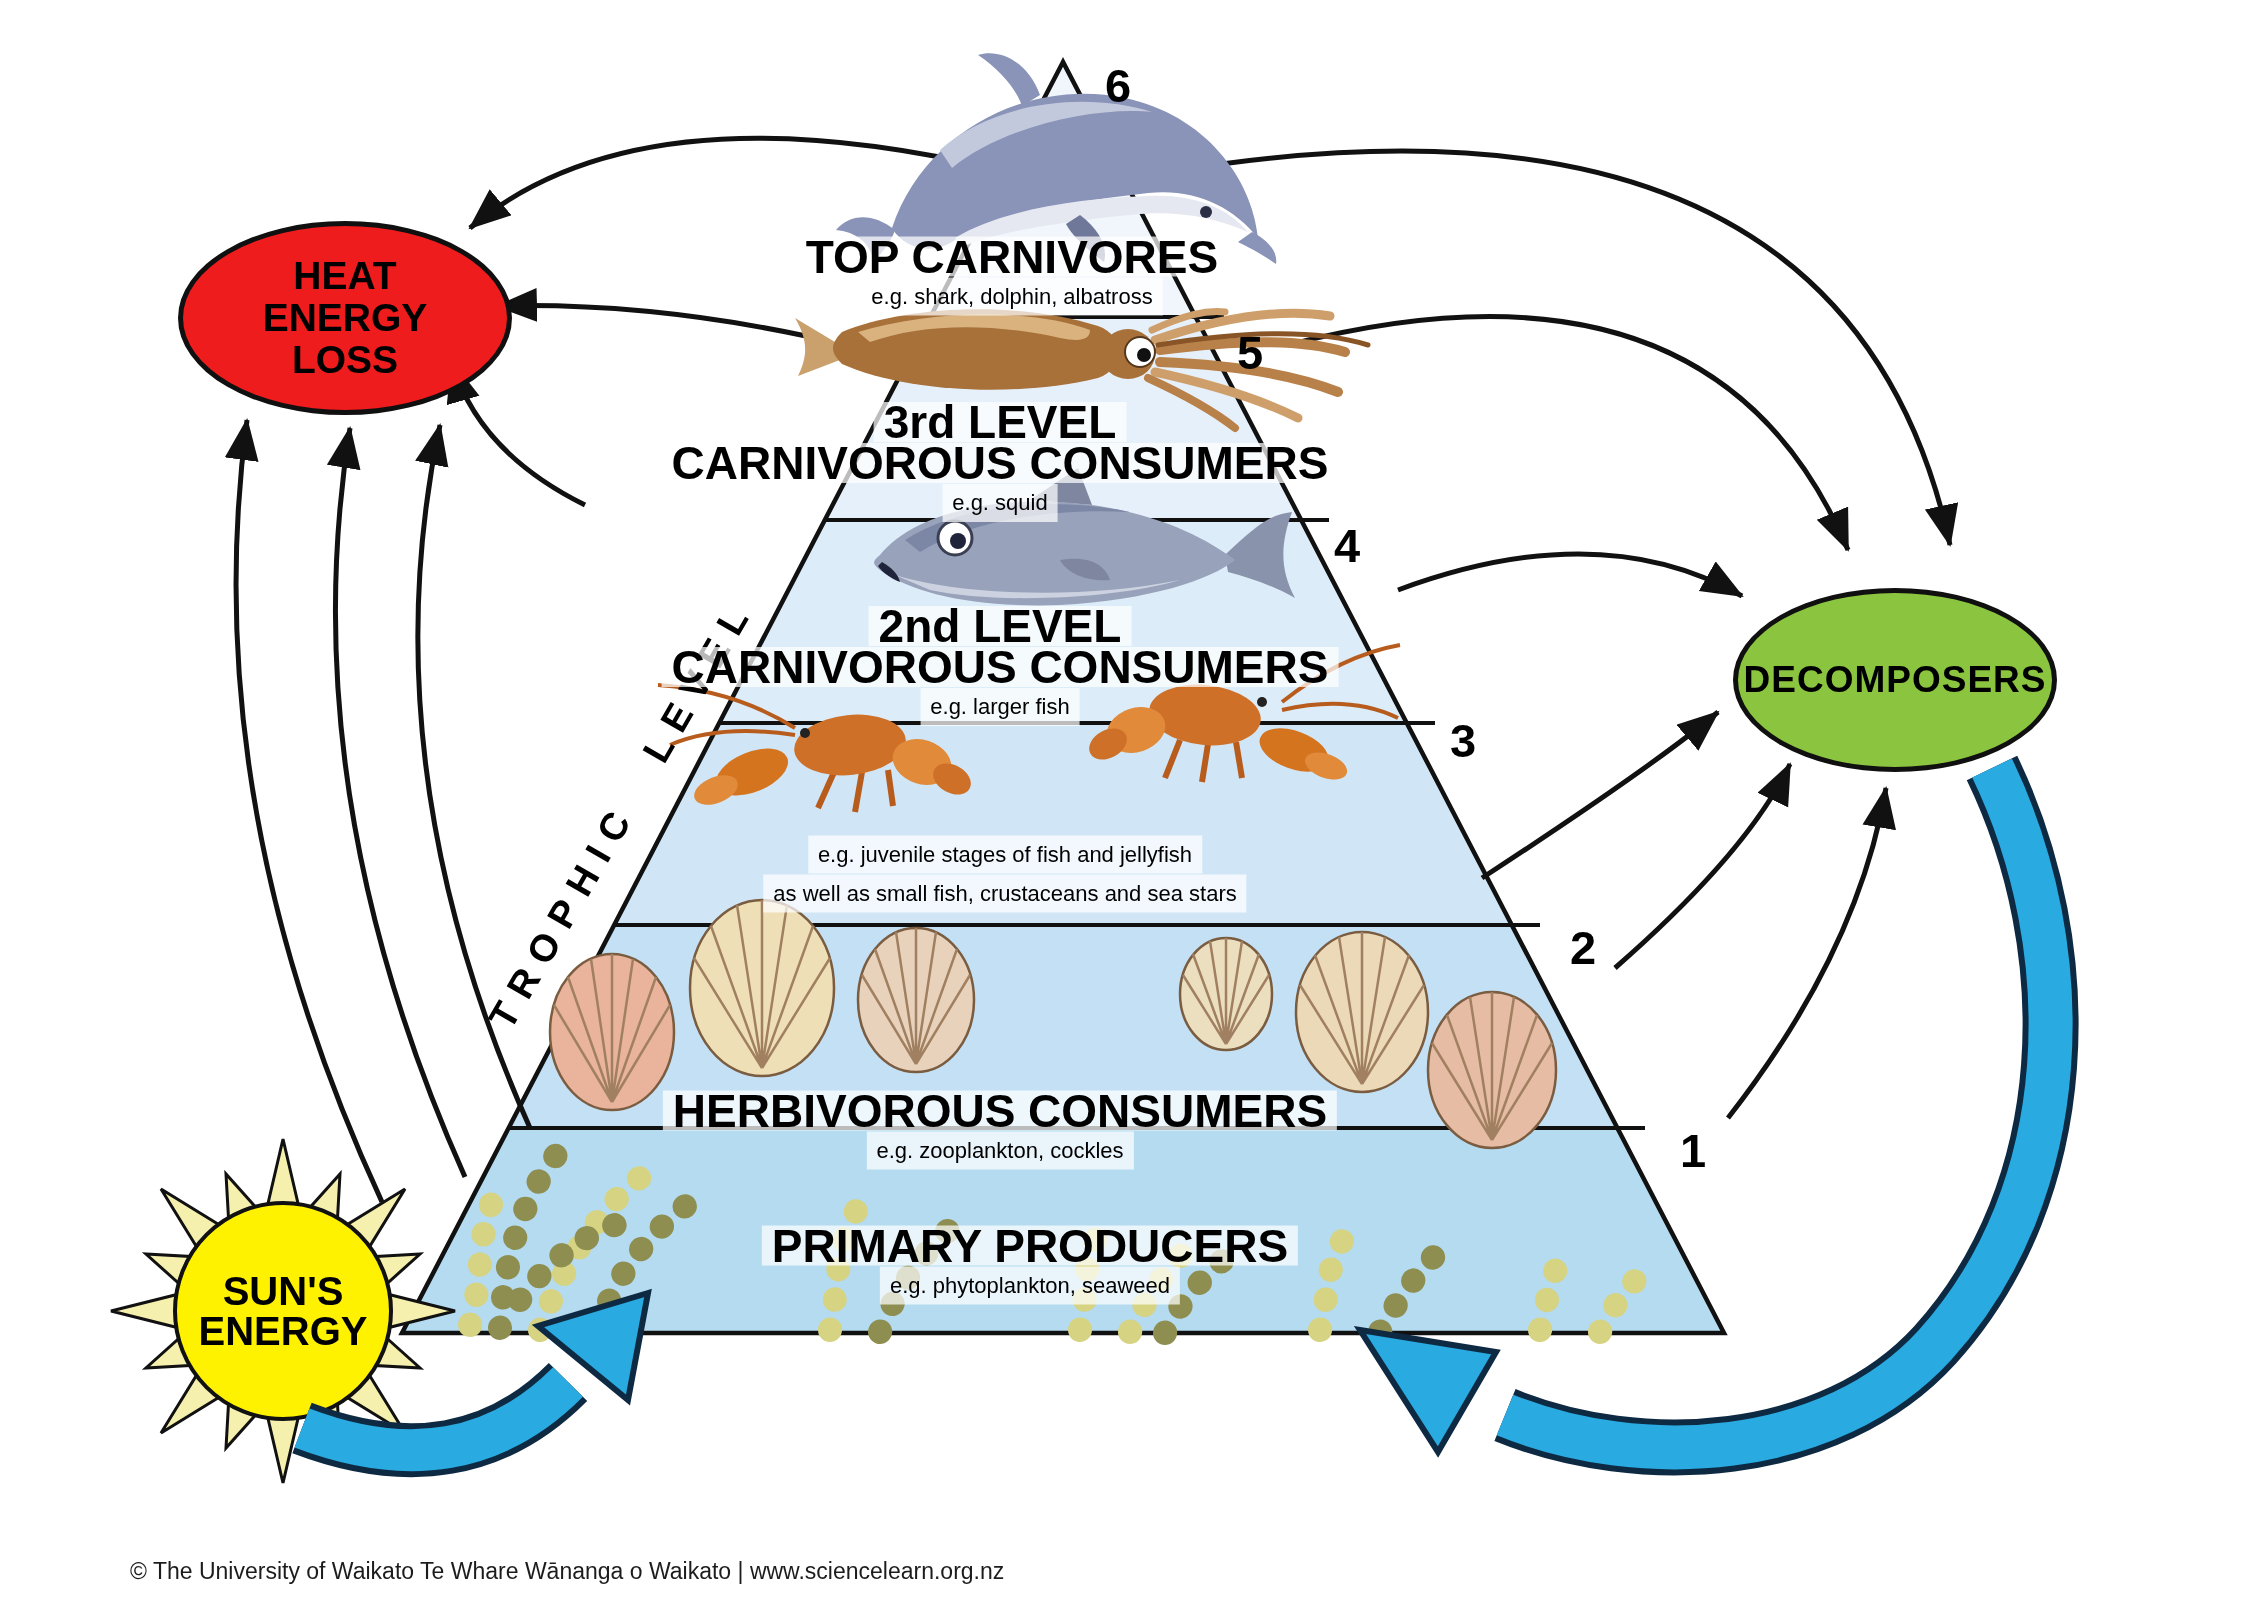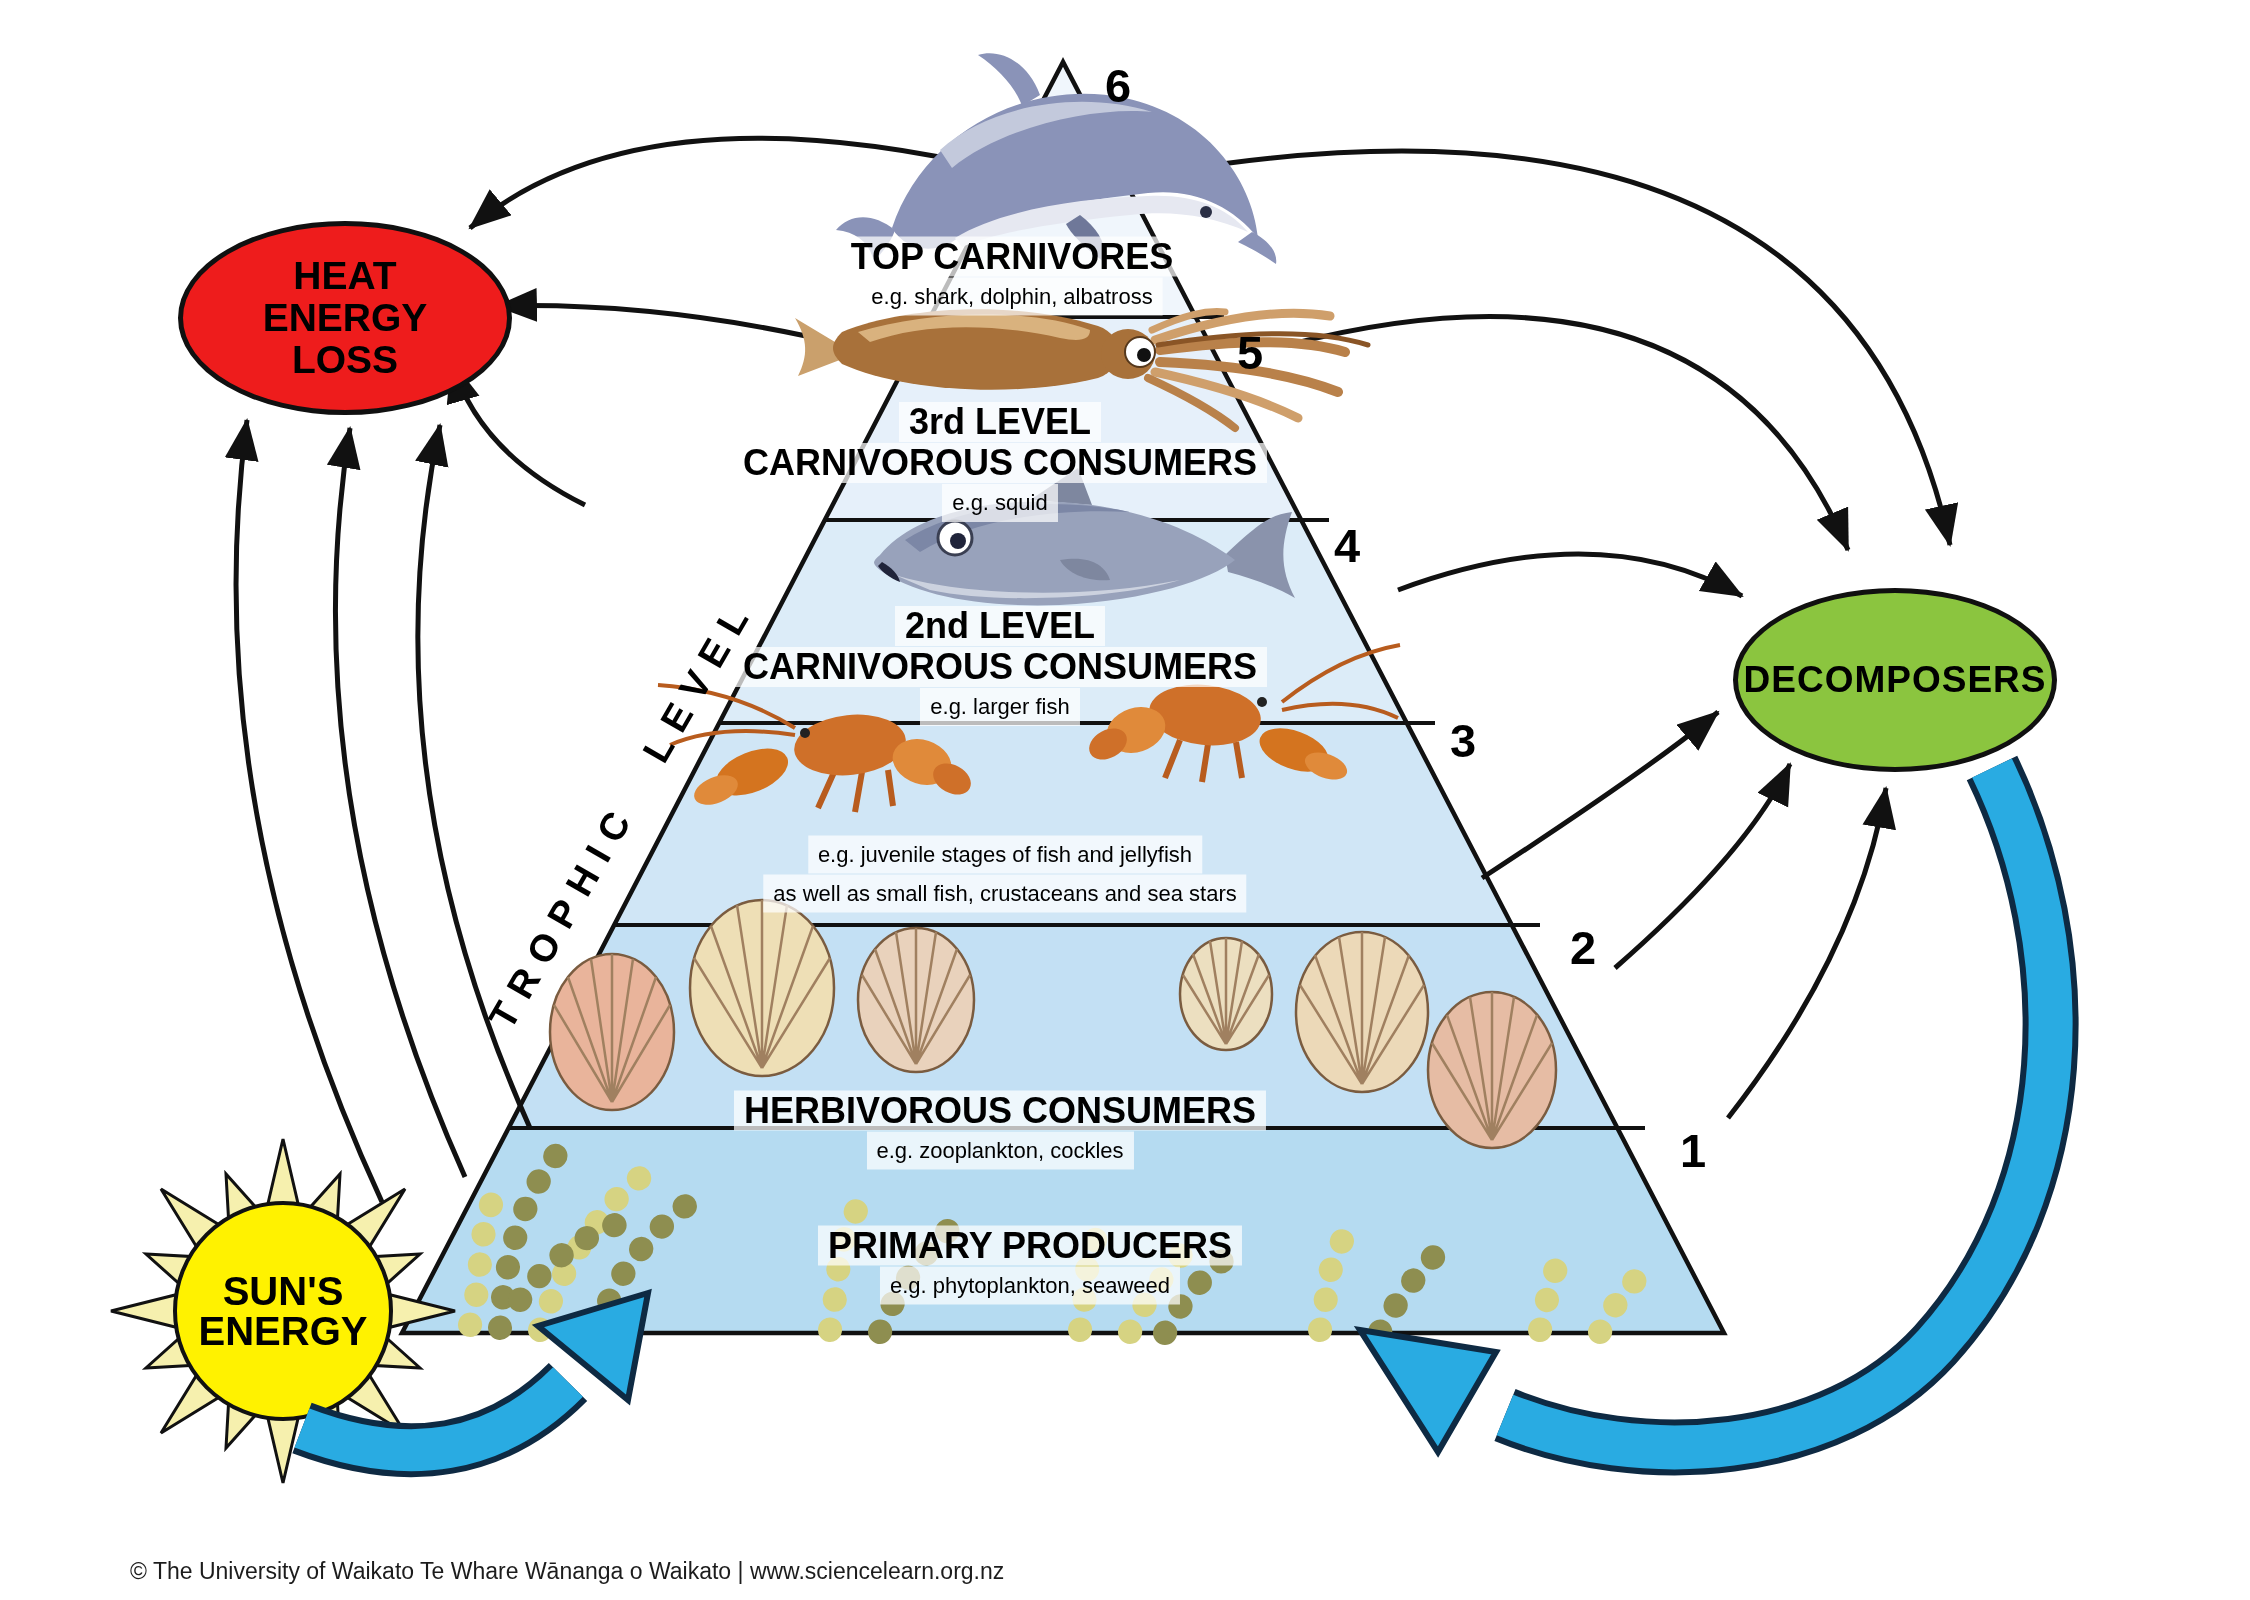--- a/index.html
+++ b/index.html
@@ -14,21 +14,21 @@
                 font-size:39px;line-height:42px;}
   .ellipse.dec{left:1733px;top:588px;width:324px;height:184px;background:#8bc53f;
                font-size:37px;letter-spacing:1px;}
 
   .sun-label{position:absolute;left:283px;top:1311px;transform:translate(-50%,-50%);
              text-align:center;font-weight:bold;font-size:40px;line-height:40px;color:#000;}
 
   .lvl-label{position:absolute;transform:translate(-50%,-50%);text-align:center;color:#000;}
   .lvl-label .t{display:block;margin:1px 0;}
   .lvl-label .t span{display:inline-block;background:rgba(255,255,255,0.72);padding:0 10px;
-                     font-weight:bold;font-size:36px;line-height:40px;white-space:nowrap;}
+                     font-weight:bold;font-size:46px;line-height:40px;white-space:nowrap;}
   .lvl-label .e{display:block;margin:1px 0;}
   .lvl-label .e span{display:inline-block;background:rgba(255,255,255,0.72);padding:0 10px;
                      font-size:22px;line-height:38px;white-space:nowrap;}
 
   .num{position:absolute;transform:translate(-50%,-50%);font-weight:bold;font-size:47px;color:#000;}
 
   .trophic{position:absolute;left:322px;top:792px;width:600px;text-align:center;
            transform:rotate(-60deg);font-weight:bold;font-size:38px;color:#000;
            letter-spacing:12px;word-spacing:30px;white-space:nowrap;}
 

